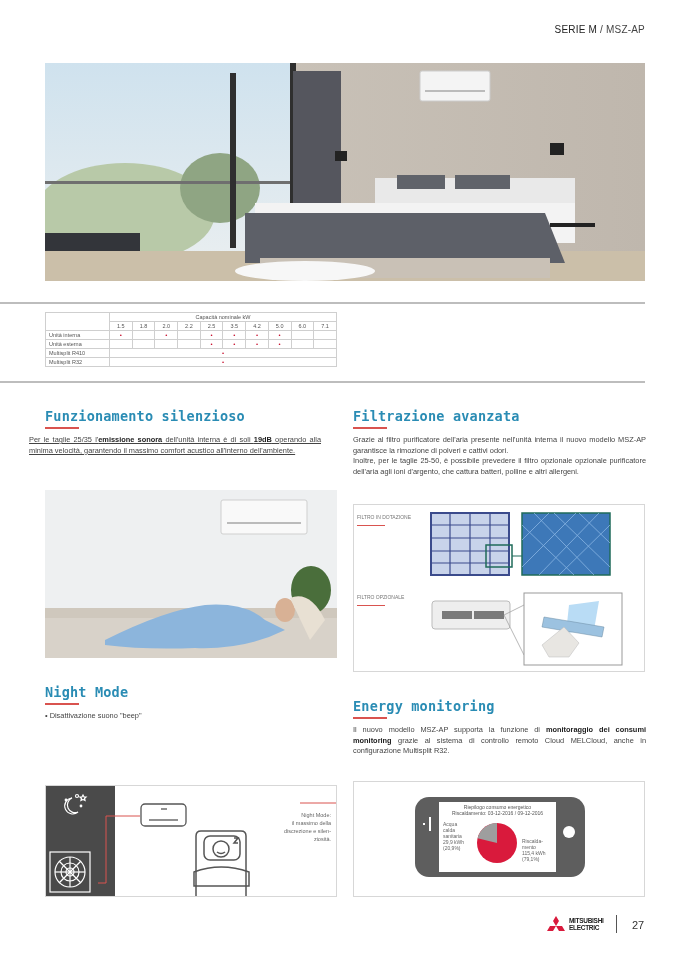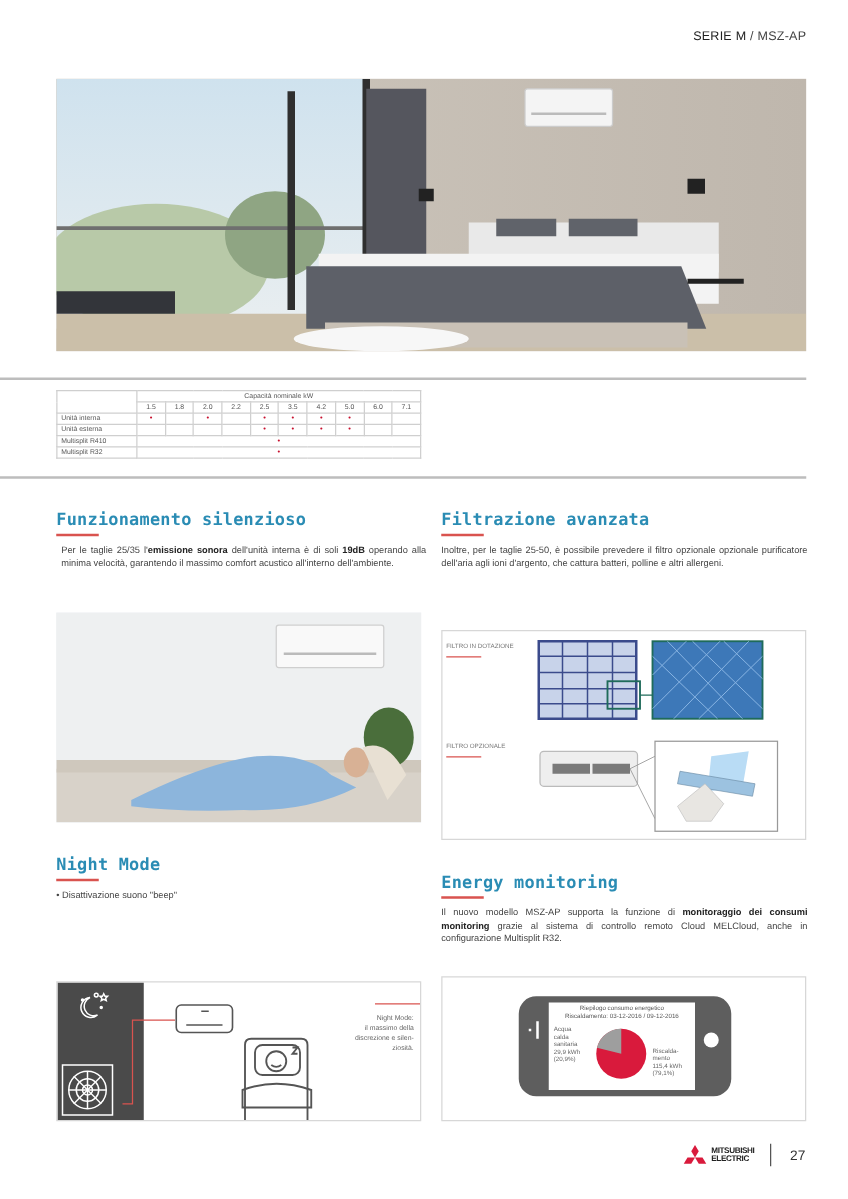--- a/index.html
+++ b/index.html
@@ -128,41 +128,42 @@
     <td class="rowlabel">Multisplit R32</td>
     <td colspan="10" class="dot">•</td>
   </tr>
 </tbody>
   </table>
 
 <div class="rule" style="top:381px;"></div>
 
 <div class="h2" style="left:45px; top:408px;text-align:right;">Funzionamento silenzioso</div>
 <div class="accent" style="left:45px; top:427px;"></div>
-<div class="para" style="left:49px; top:435px;">
+<div class="para" style="left:29px; top:435px;text-decoration:underline;">
   <span>Per le taglie 25/35 l'</span><b>emissione sonora</b><span> dell'unità interna è di soli </span><b>19dB</b><span> operando alla minima velocità, garantendo il massimo comfort acustico all'interno dell'ambiente.</span>
 </div>
 
 <div class="photo" style="left:45px; top:490px; width:292px; height:168px; background:#eef0f2;">
   <svg width="292" height="168" viewBox="0 0 292 168">
     <rect width="292" height="168" fill="#eef0f1"></rect>
     <rect x="176" y="10" width="86" height="34" rx="2" fill="#f9f9f9" stroke="#cfcfcf"></rect>
     <rect x="182" y="32" width="74" height="2" fill="#bbb"></rect>
     <rect x="0" y="125" width="292" height="43" fill="#d8d2c9"></rect>
     <rect x="0" y="118" width="292" height="10" fill="#cfc8bd"></rect>
     <ellipse cx="266" cy="100" rx="20" ry="24" fill="#4a6e3b"></ellipse>
     <path d="M60 150 Q120 120 160 115 Q200 112 220 130 L240 140 Q200 160 150 158 Q100 160 60 155 Z" fill="#8cb5dc"></path>
     <ellipse cx="240" cy="120" rx="10" ry="12" fill="#d8b195"></ellipse>
     <path d="M245 108 Q265 100 280 130 L265 150 Z" fill="#e8e0d3"></path>
   </svg>
 </div>
 
 <div class="h2" style="left:353px; top:408px;">Filtrazione avanzata</div>
 <div class="accent" style="left:353px; top:427px;"></div>
 <div class="para" style="left:353px; top:435px; width:293px;">
+  <div>Grazie al filtro purificatore dell'aria presente nell'unità interna il nuovo modello MSZ-AP garantisce la rimozione di polveri e cattivi odori.</div>
   <div>Inoltre, per le taglie 25-50, è possibile prevedere il filtro opzionale opzionale purificatore dell'aria agli ioni d'argento, che cattura batteri, polline e altri allergeni.</div>
 </div>
 
 <div class="box" style="left:353px; top:504px; width:292px; height:168px;">
   <div style="position:absolute; left:3px; top:9px; font-size:5px; color:#777;">FILTRO IN DOTAZIONE</div>
   <div style="position:absolute; left:3px; top:20px; width:28px; height:1px; background:#d9534f;"></div>
   <div style="position:absolute; left:3px; top:89px; font-size:5px; color:#777;">FILTRO OPZIONALE</div>
   <div style="position:absolute; left:3px; top:100px; width:28px; height:1px; background:#d9534f;"></div>
   <svg style="position:absolute; left:0; top:0;" width="292" height="168" viewBox="0 0 292 168">
     <rect x="77" y="8" width="78" height="62" fill="#c8d3ea" stroke="#3b4b8c" stroke-width="2"></rect>

